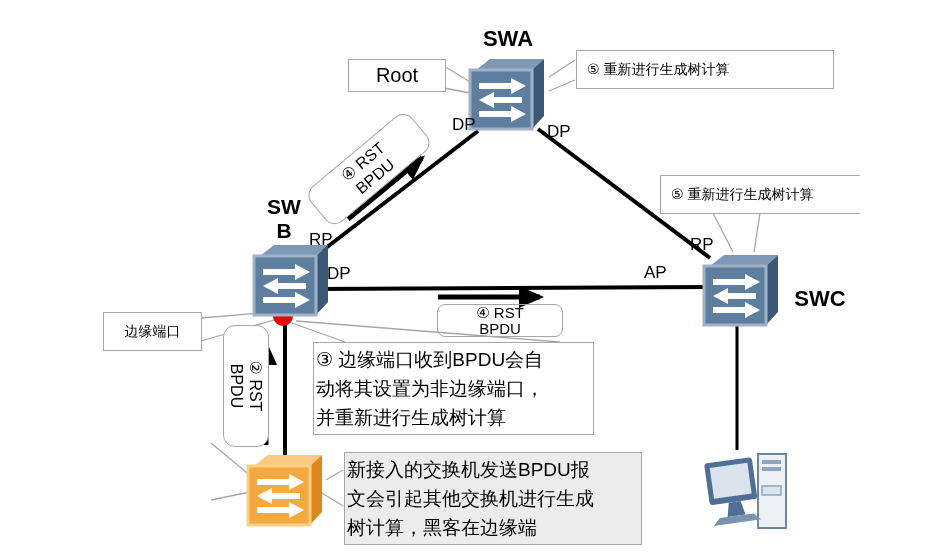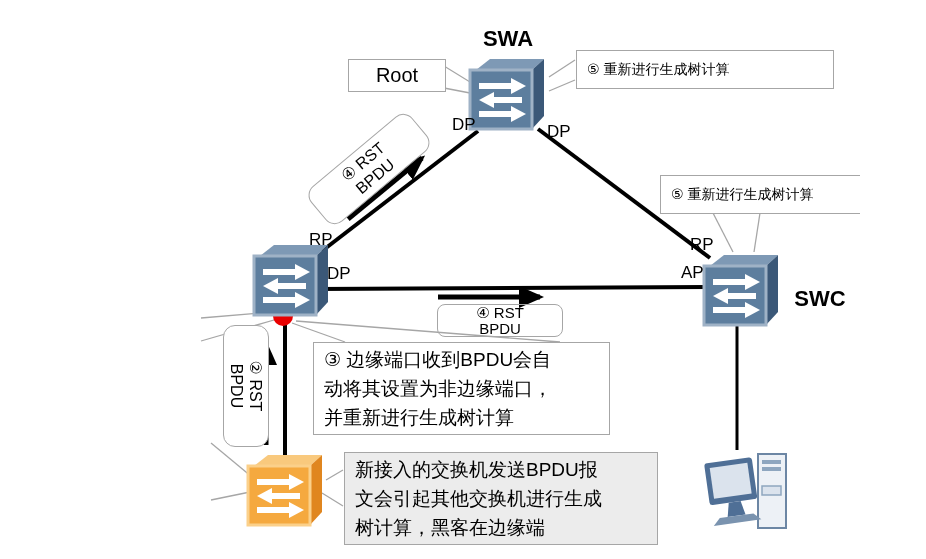--- a/index.html
+++ b/index.html
@@ -14,21 +14,21 @@
   .callout-line{stroke:var(--callout_border,#a6a6a6);stroke-width:1.3;fill:none;}
   .abs{position:absolute;}
   .node-name{font-weight:bold;font-size:22px;line-height:24px;text-align:center;white-space:pre-line;}
   .port{font-size:17px;line-height:15px;}
   .label-box{
     position:absolute;border:1px solid var(--callout_border,#a6a6a6);background:#fff;
     display:flex;align-items:center;justify-content:center;font-size:14px;
   }
   .text-box{
     position:absolute;border:1px solid var(--callout_border,#a6a6a6);background:#fff;
-    font-size:19px;line-height:29px;padding:2px 10px;white-space:pre-line;
+    font-size:19px;line-height:29px;padding:2px 2px;white-space:pre-line;
   }
   .note{background:var(--note_bg,#ececec);}
   .pill{
     position:absolute;border:1px solid var(--callout_border,#a6a6a6);background:#fff;
     border-radius:12px;display:flex;align-items:center;justify-content:center;
     font-size:16px;line-height:19px;text-align:center;white-space:pre-line;
   }
   .pill.flat{border-radius:8px;font-size:15px;line-height:16px;background:transparent;}
   .rot90{transform:rotate(90deg);}
   .rot-diag{transform:rotate(-40deg);}
@@ -110,32 +110,35 @@
       <use href="#switch-glyph"></use>
     </svg>
   <svg class="abs sw-orange" style="left:244px;top:450px" width="84" height="80">
       <use href="#switch-glyph"></use>
     </svg>
   <svg class="abs" style="left:700px;top:440px" width="95" height="92">
       <use href="#pc-glyph"></use>
     </svg>
 
   <div class="abs node-name" style="left:477px;top:27px;width:62px">SWA</div>
+  <div class="abs node-name" style="left:258px;top:195px;width:52px;font-size:21px">SW
+B</div>
   <div class="abs node-name" style="left:788px;top:287px;width:64px">SWC</div>
 
   <div class="abs port" style="left:452px;top:117px">DP</div>
   <div class="abs port" style="left:547px;top:124px">DP</div>
   <div class="abs port" style="left:309px;top:232px">RP</div>
   <div class="abs port" style="left:327px;top:266px">DP</div>
   <div class="abs port" style="left:690px;top:237px">RP</div>
-  <div class="abs port" style="left:681px;top:265px">AP</div>
+  <div class="abs port" style="left:644px;top:265px">AP</div>
 
   <div class="label-box" style="left:348px;top:59px;width:96px;height:31px;font-size:20px">Root</div>
   <div class="label-box" style="left:576px;top:50px;width:246px;height:37px;justify-content:flex-start;padding-left:10px">⑤ 重新进行生成树计算</div>
   <div class="label-box" style="left:660px;top:175px;width:247px;height:37px;justify-content:flex-start;padding-left:10px">⑤ 重新进行生成树计算</div>
+  <div class="label-box" style="left:103px;top:312px;width:97px;height:37px">边缘端口</div>
 
   <div class="text-box" style="left:313px;top:342px;width:275px">③ 边缘端口收到BPDU会自
 动将其设置为非边缘端口，
 并重新进行生成树计算</div>
   <div class="text-box note" style="left:344px;top:452px;width:292px">新接入的交换机发送BPDU报
 文会引起其他交换机进行生成
 树计算，黑客在边缘端</div>
 
   <div class="pill rot-diag" style="left:303px;top:146px;width:130px;height:44px">④ RST
 BPDU</div>

